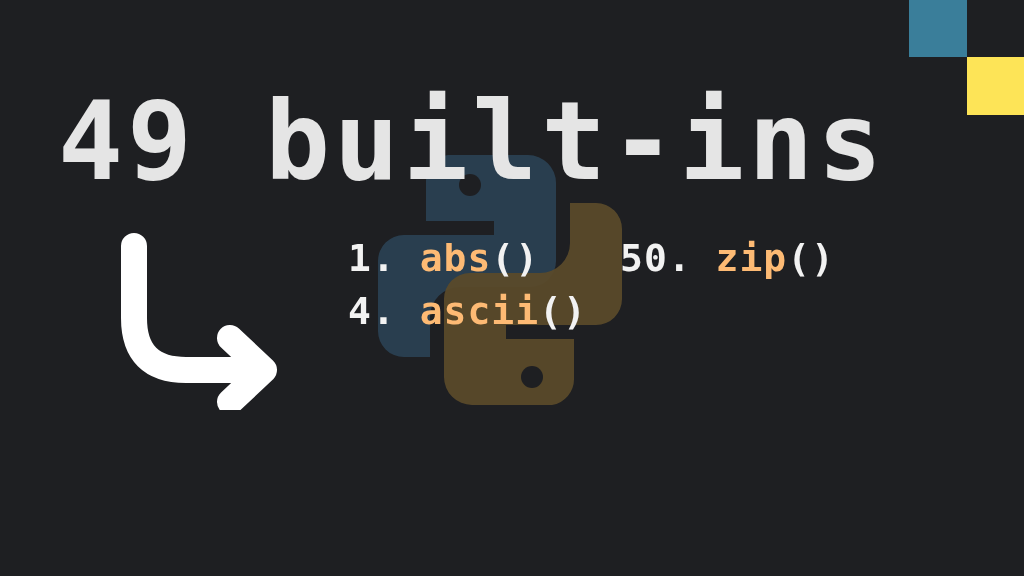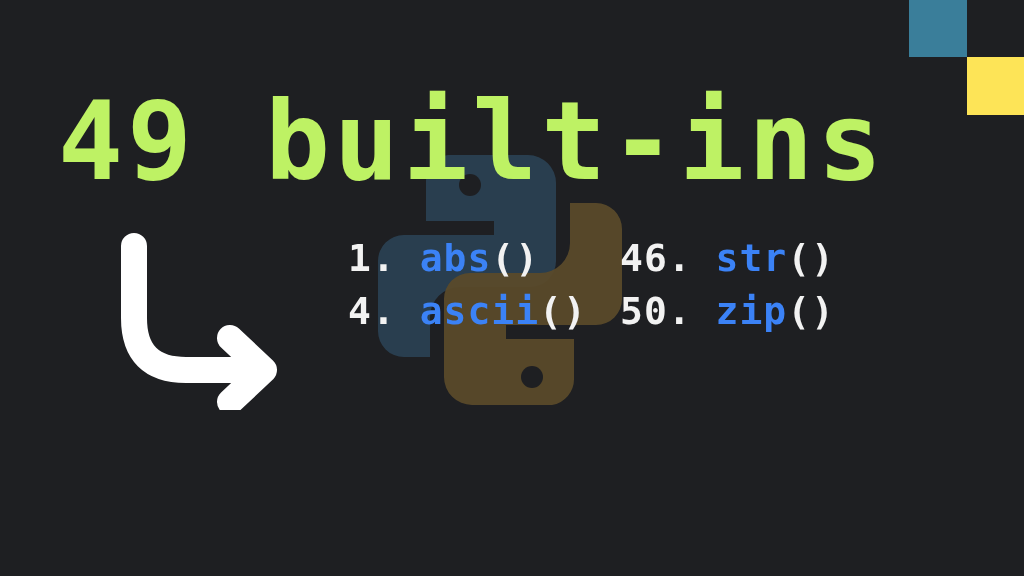--- a/index.html
+++ b/index.html
@@ -10,32 +10,32 @@
       font-family: "DejaVu Sans Mono", "Liberation Mono", monospace;
     }
     .corner-square { position: absolute; }
     .sq-blue { left: 909px; top: 0; width: 58px; height: 57px; background: #3a7e9a; }
     .sq-yellow { left: 967px; top: 57px; width: 57px; height: 58px; background: #fde457; }
 
     .logo { position: absolute; left: 370px; top: 145px; width: 260px; height: 270px; }
 
     .title {
       position: absolute; left: 58px; top: 88px;
-      font-size: 108px; font-weight: bold; color: #bef264;
+      font-size: 108px; font-weight: bold; color: #e5e5e5;
       letter-spacing: 4px; line-height: 1; white-space: pre;
     }
 
     .arrow { position: absolute; left: 112px; top: 230px; width: 170px; height: 180px; }
 
     .list { position: absolute; font-size: 38px; font-weight: bold; line-height: 52.5px; letter-spacing: 1px; }
     .list-left { left: 348px; top: 232px; }
     .list-right { left: 620px; top: 232px; }
     .item { white-space: pre; }
     .num { color: #f2f2f2; }
-    .fn { color: #3b82f6; }
+    .fn { color: #fdba74; }
     .par { color: #f2f2f2; }
   </style>
 </head>
 <body>
 
 <div class="corner-square sq-blue"></div>
 <div class="corner-square sq-yellow"></div>
 
 <svg class="logo" viewBox="0 0 260 270">
 
@@ -52,15 +52,14 @@
   <path d="M22 16 V88 Q22 140 74 140 H148" fill="none" stroke="#ffffff" stroke-width="26" stroke-linecap="round" stroke-linejoin="round"></path>
   <path d="M118 108 L152 140 L118 172" fill="none" stroke="#ffffff" stroke-width="26" stroke-linecap="round" stroke-linejoin="round"></path>
 </svg>
 
 <div class="list list-left">
   <div class="item"><span class="num">1.</span> <span class="fn">abs</span><span class="par">()</span></div>
   <div class="item"><span class="num">4.</span> <span class="fn">ascii</span><span class="par">()</span></div>
 </div>
 
 <div class="list list-right">
-  <div class="item"><span class="num">46.</span> <span class="fn">str</span><span class="par">()</span></div>
   <div class="item"><span class="num">50.</span> <span class="fn">zip</span><span class="par">()</span></div>
 </div>
 
 </body></html>

